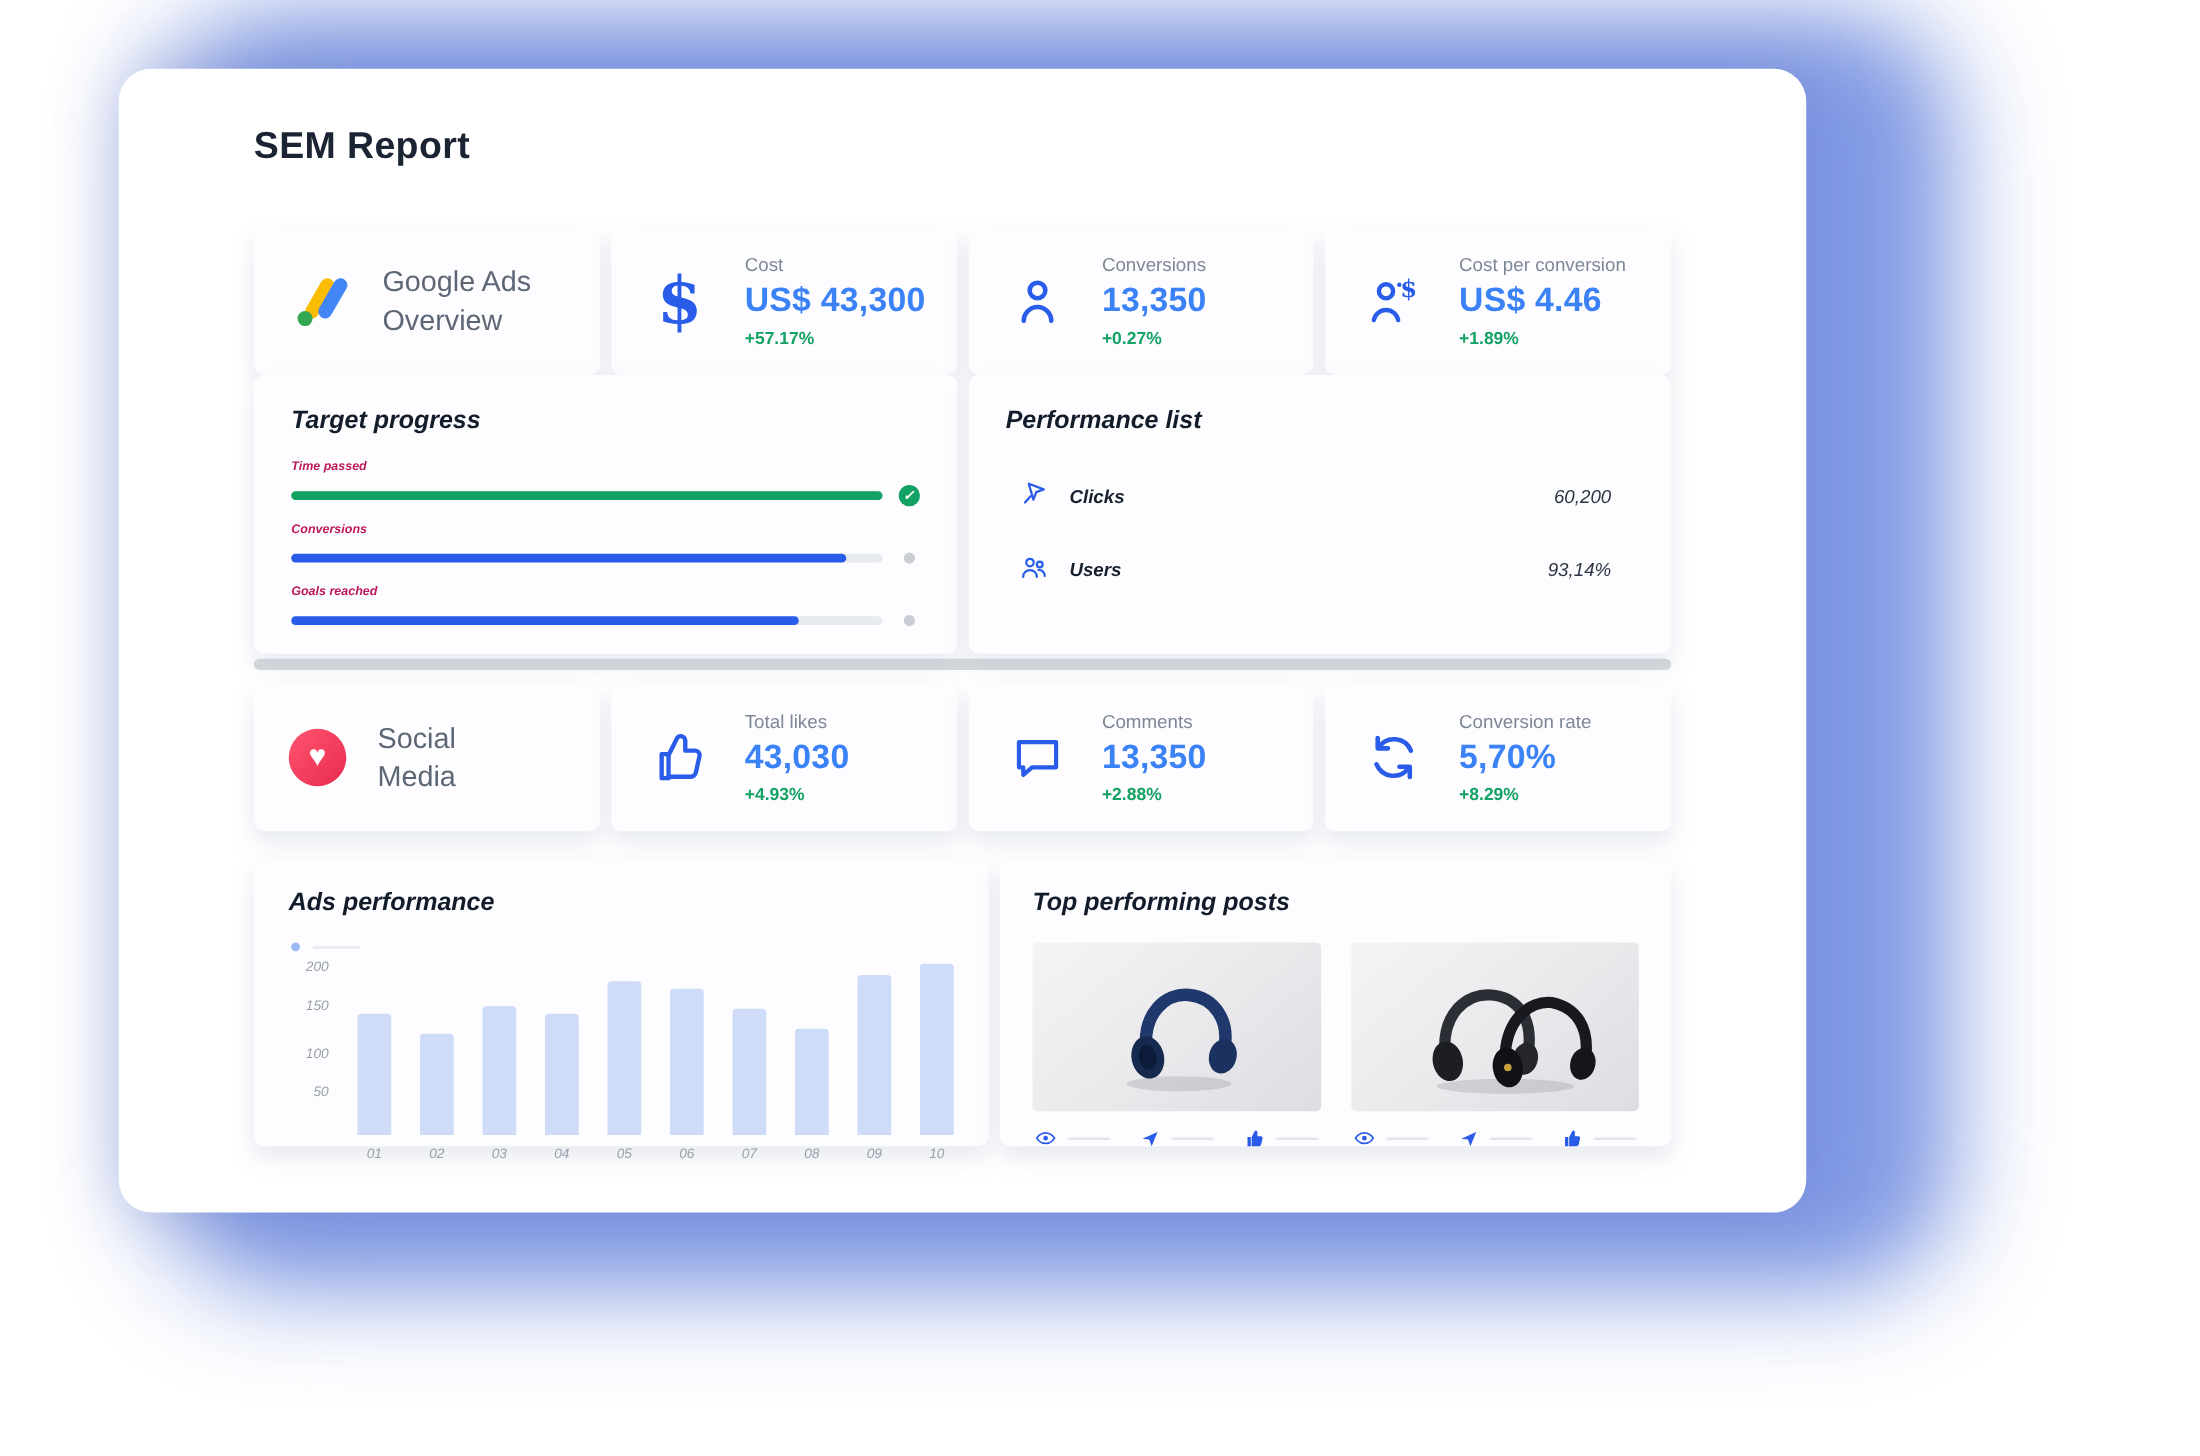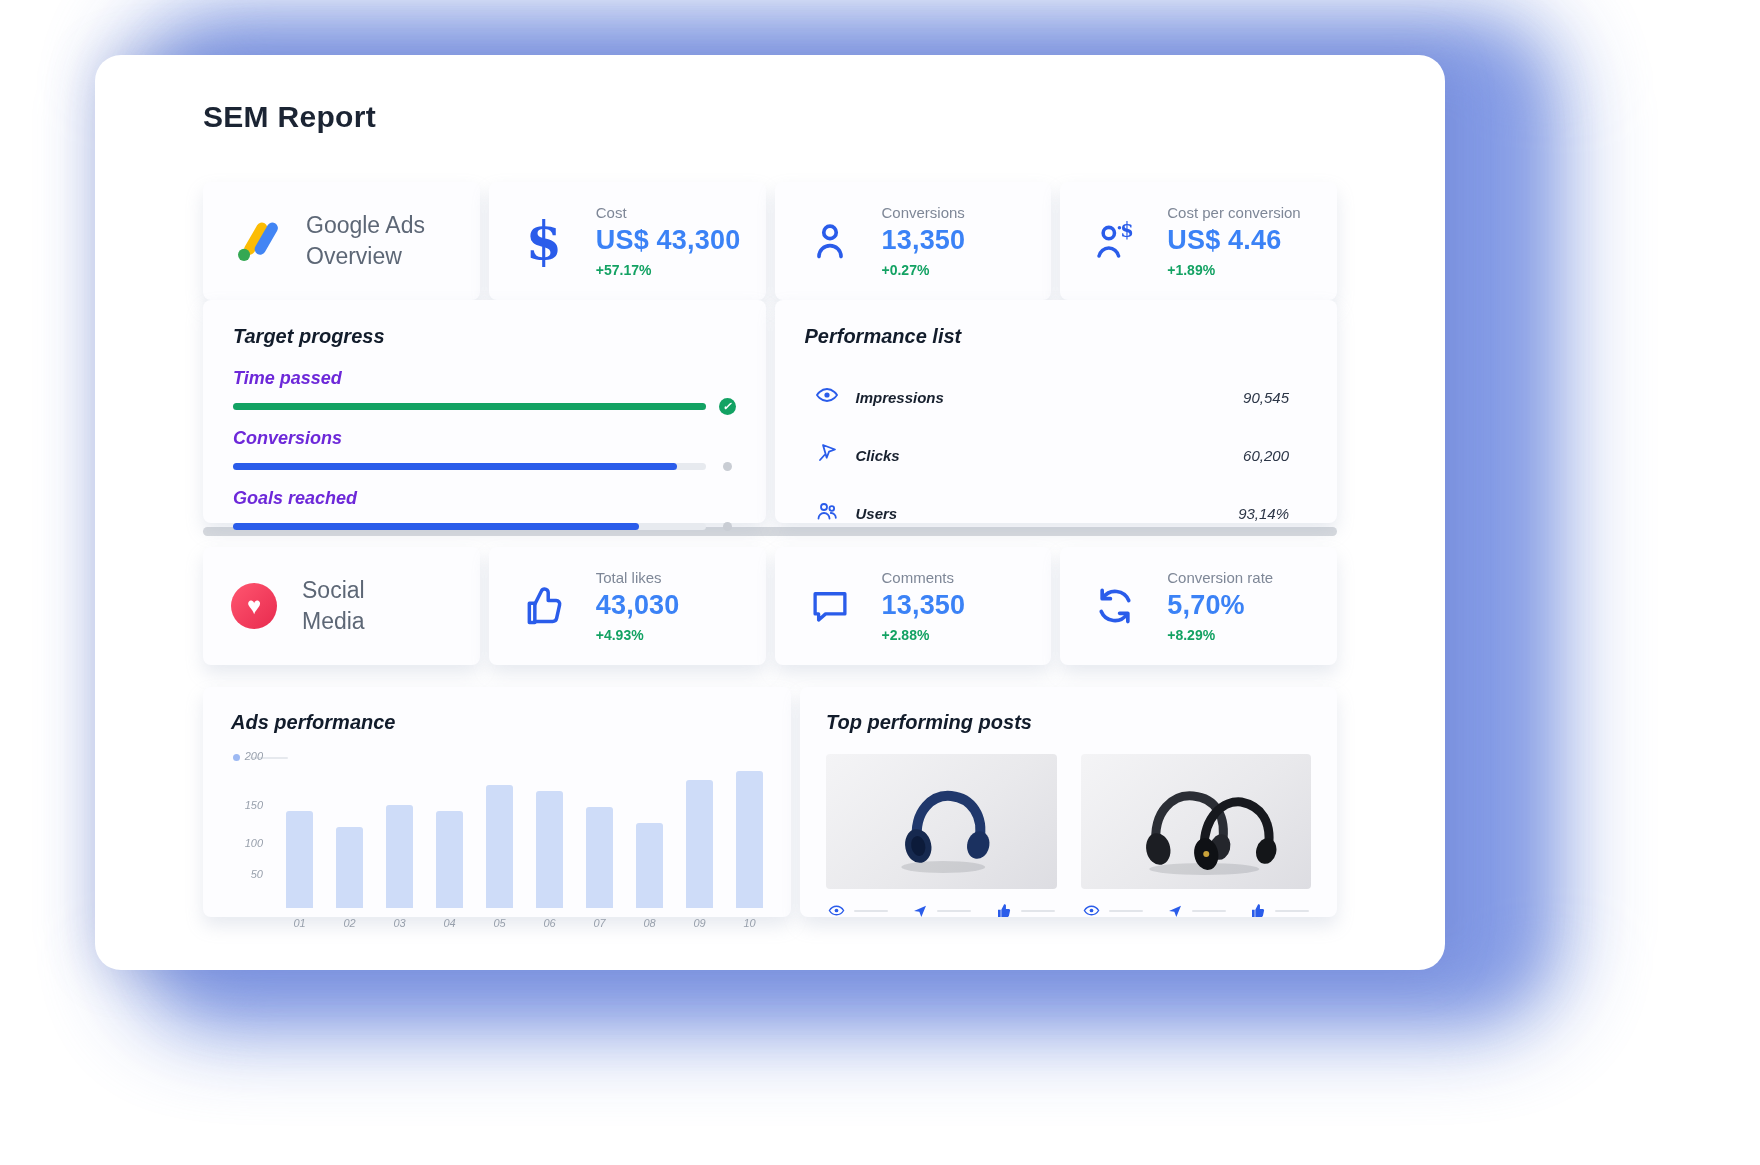--- a/index.html
+++ b/index.html
@@ -39,21 +39,21 @@
   .mdelta{color:#13a263;font-size:14px;font-weight:700;}
   .heart-badge{
     width:46px;height:46px;border-radius:50%;
     background:linear-gradient(135deg,#ff5670,#e82a4e);
     color:#fff;font-size:24px;display:flex;align-items:center;justify-content:center;
   }
   
   .section-card{height:223px;padding:25px 30px;box-sizing:border-box;margin-bottom:0;}
   .section-title{font-size:20px;font-weight:700;color:#121c2b;margin:0 0 20px 0;}
   .progress-item{margin-bottom:13px;}
-  .progress-label{font-size:18px;font-weight:700;color:#6d28d9;margin-bottom:9px;}
+  .progress-label{font-size:10px;font-weight:700;color:#be185d;margin-bottom:9px;}
   .progress-row{display:flex;align-items:center;gap:13px;}
   .track{flex:1;max-width:478px;height:7px;background:#e7eaef;border-radius:4px;position:relative;}
   .fill{position:absolute;left:0;top:0;height:100%;border-radius:4px;}
   .check-badge{width:17px;height:17px;border-radius:50%;background:#12a263;color:#fff;font-size:11px;font-weight:700;display:flex;align-items:center;justify-content:center;flex-shrink:0;}
   .dot-badge{width:9px;height:9px;border-radius:50%;background:#c9cdd4;margin:4px;flex-shrink:0;}
   
   .perf-row{display:flex;align-items:center;gap:17px;padding:15px 10px;}
   .perf-label{font-size:15px;font-weight:700;color:#17202e;}
   .perf-value{margin-left:auto;font-size:15px;color:#2c3647;padding-right:8px;}
   
@@ -186,30 +186,20 @@
             <div class="fill" style="width: 86%; background: rgb(42, 92, 234);"></div>
           </div>
           <span class="dot-badge"></span>
         </div>
       </div>
     </div>
 
     <div class="card section-card">
       <h2 class="section-title">Performance list</h2>
 
-      <div class="perf-row">
-        <span>
-          <svg width="24" height="24" viewBox="0 0 24 24" fill="none" class="icon-blue" stroke-width="1.8">
-            <path d="M2 12s3.6-6 10-6 10 6 10 6-3.6 6-10 6-10-6-10-6z"></path>
-            <circle cx="12" cy="12" r="2.6" fill="#2a5cea" stroke="none"></circle>
-          </svg>
-        </span>
-        <span class="perf-label">Impressions</span>
-        <span class="perf-value">90,545</span>
-      </div>
 
       <div class="perf-row">
         <span>
           <svg width="24" height="24" viewBox="0 0 24 24" fill="none" class="icon-blue" stroke-width="1.8" stroke-linejoin="round" stroke-linecap="round">
             <path d="M5 19l4.5-5"></path>
             <path d="M8 4l12 4.5-6 2.2-2.3 6z"></path>
           </svg>
         </span>
         <span class="perf-label">Clicks</span>
         <span class="perf-value">60,200</span>
@@ -292,21 +282,21 @@
       <h2 class="section-title">Ads performance</h2>
       <div class="legend">
         <span class="legend-dot"></span>
         <span class="legend-line"></span>
       </div>
       <div class="chart-wrap">
         <div class="yaxis">
             <div class="ytick" style="bottom: 28.3333px;">50</div>
             <div class="ytick" style="bottom: 59px;">100</div>
             <div class="ytick" style="bottom: 97px;">150</div>
-            <div class="ytick" style="bottom: 146px;">200</div>
+            <div class="ytick" style="bottom: 128px;">200</div>
           </div>
         <div class="plot">
             <div class="bar-col">
               <div class="bar" style="height: 97px; background: rgb(206, 220, 248);"></div>
               <div class="bar-label">01</div>
             </div>
             <div class="bar-col">
               <div class="bar" style="height: 81px; background: rgb(206, 220, 248);"></div>
               <div class="bar-label">02</div>
             </div>

